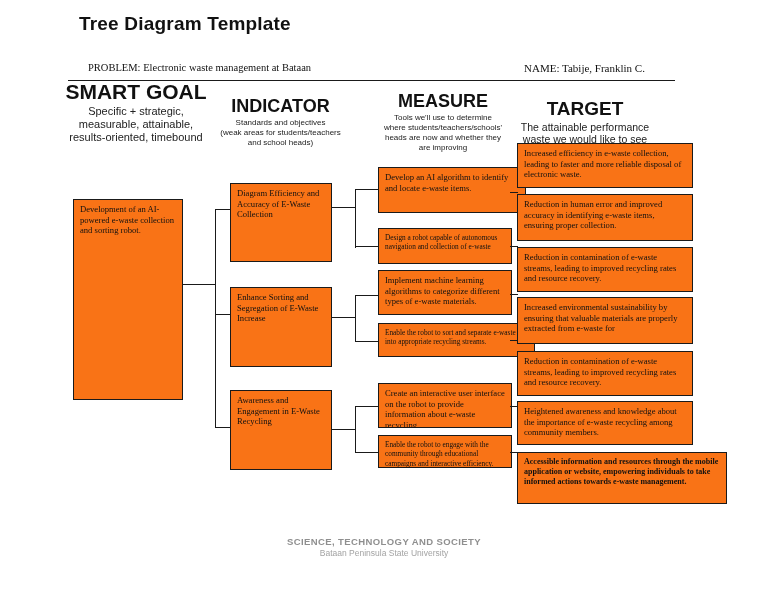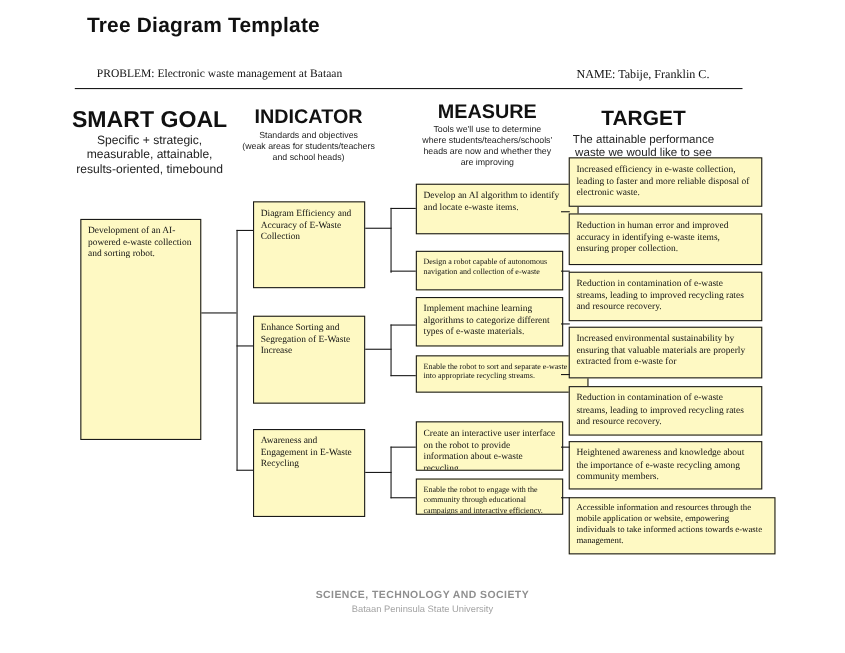--- a/index.html
+++ b/index.html
@@ -22,36 +22,36 @@
   .meta-name{
     position:absolute;left:524px;top:62px;
     font-family:"Liberation Serif",serif;font-size:11px;color:#111;
   }
   .meta-rule{
     position:absolute;left:68px;top:80px;width:607px;height:1.2px;background:#1a1a1a;
   }
   .col-head{position:absolute;text-align:center;}
   .col-title{font-weight:bold;color:#111;line-height:1.05;}
   .col-sub{color:#222;white-space:pre-line;margin-top:2px;}
-  .head-smart{left:51px;top:98px;width:170px;}
+  .head-smart{left:51px;top:81px;width:170px;}
   .head-smart .col-title{font-size:21px;}
   .head-smart .col-sub{font-size:11px;line-height:1.18;}
   .head-indicator{left:203px;top:97px;width:155px;}
   .head-indicator .col-title{font-size:18px;}
   .head-indicator .col-sub{font-size:8px;line-height:1.25;}
   .head-measure{left:367px;top:92px;width:152px;}
   .head-measure .col-title{font-size:18px;}
   .head-measure .col-sub{font-size:8px;line-height:1.25;}
   .head-target{left:509px;top:99px;width:152px;}
   .head-target .col-title{font-size:19px;}
   .head-target .col-sub{font-size:10.5px;line-height:1.18;}
   .node{
     position:absolute;
     border:1.4px solid #1a1a1a;
-    background:#fef9c3;
+    background:#f97316;
     box-sizing:border-box;
     padding:4px 6px 0 6px;
     font-family:"Liberation Serif",serif;
     font-size:8.6px;line-height:1.24;color:#111;
     overflow:hidden;
   }
   .node.small{font-size:7.3px;line-height:1.28;}
   .goal-box{left:73px;top:199px;width:110px;height:201px;}
   .ind-1{left:230px;top:183px;width:102px;height:79px;}
   .ind-2{left:230px;top:287px;width:102px;height:80px;}
@@ -61,21 +61,21 @@
   .mea-3{left:378px;top:270px;width:134px;height:45px;}
   .mea-4{left:378px;top:323px;width:157px;height:34px;}
   .mea-5{left:378px;top:383px;width:134px;height:45px;}
   .mea-6{left:378px;top:435px;width:134px;height:33px;}
   .tar-1{left:517px;top:143px;width:176px;height:45px;}
   .tar-2{left:517px;top:194px;width:176px;height:47px;}
   .tar-3{left:517px;top:247px;width:176px;height:45px;}
   .tar-4{left:517px;top:297px;width:176px;height:47px;}
   .tar-5{left:517px;top:351px;width:176px;height:45px;}
   .tar-6{left:517px;top:401px;width:176px;height:44px;}
-  .tar-7{left:517px;top:452px;width:188px;height:52px;font-size:8px;}
+  .tar-7{left:517px;top:452px;width:210px;height:52px;font-size:8px;font-weight:bold;}
   .hline,.vline{position:absolute;background:#1a1a1a;}
   .hline{height:1.4px;}
   .vline{width:1.4px;}
   .footer{
     position:absolute;left:0;right:0;top:536px;text-align:center;
   }
   .footer-1{font-size:9.5px;font-weight:bold;color:#8f8f8f;letter-spacing:.4px;}
   .footer-2{font-size:8.5px;color:#a3a3a3;margin-top:1px;}
 </style>
 </head>

